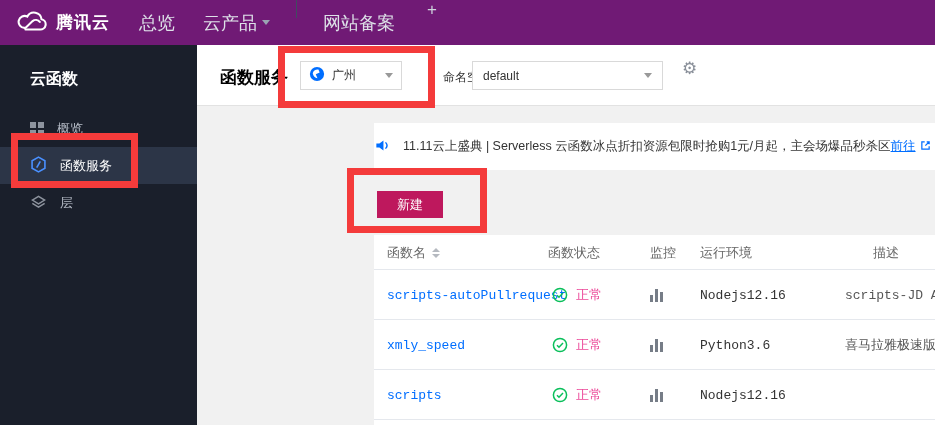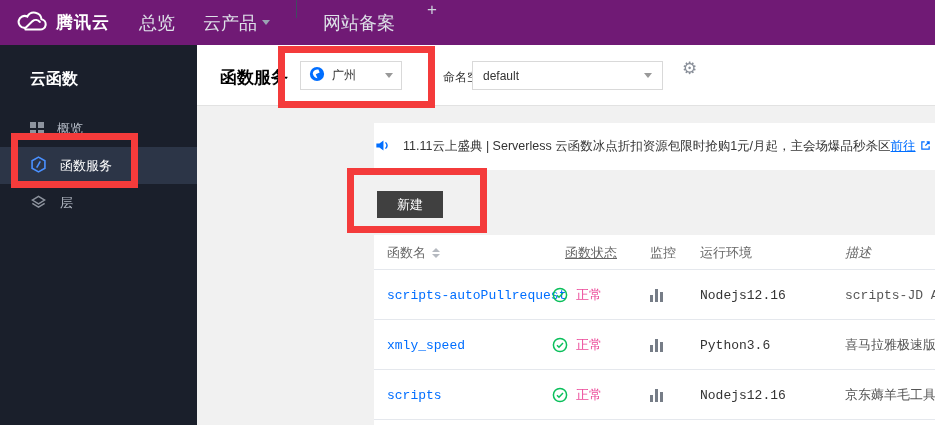--- a/index.html
+++ b/index.html
@@ -48,29 +48,29 @@
   .banner {
     position:absolute; left:374px; top:123px; width:561px; height:47px; background:#ffffff;
     display:flex; align-items:center; white-space:nowrap; overflow:hidden;
   }
   .banner-text { font-size:12.5px; color:#333; margin-left:12px; }
   .banner-link { font-size:12.5px; color:#006eff; text-decoration:underline; cursor:pointer; }
   .ext-icon { margin-left:3px; flex:none; cursor:pointer; }
   
   .create-btn {
     position:absolute; left:377px; top:191px; width:66px; height:27px;
-    background:#404040; color:#fff; border:none; font-size:13px; cursor:pointer;
+    background:#be185d; color:#fff; border:none; font-size:13px; cursor:pointer;
     font-family:inherit;
   }
   
   .table { position:absolute; left:374px; top:235px; width:561px; height:190px; background:#ffffff; }
   .thead { position:relative; height:35px; border-bottom:1px solid #e5e8ed;padding-left:12px; }
   .th { position:absolute; top:9px; font-size:13px; color:#666; white-space:nowrap; }
   .th-name { left:13px; display:flex; align-items:center; gap:6px; }
-  .th-status { left:191px;text-decoration:underline; } .th-monitor { left:276px; } .th-runtime { left:326px; } .th-desc { left:471px;font-style:italic; }
+  .th-status { left:174px; } .th-monitor { left:276px; } .th-runtime { left:326px; } .th-desc { left:499px; }
   .sort-icon { display:flex; flex-direction:column; gap:2px; cursor:pointer; }
   .sort-icon b { width:0; height:0; border-left:4px solid transparent; border-right:4px solid transparent; display:block; }
   .sort-up { border-bottom:4px solid #b5b9c0; }
   .sort-down { border-top:4px solid #b5b9c0; }
   .trow { position:relative; height:50px; border-bottom:1px solid #e5e8ed; }
   .cell { position:absolute; top:50%; transform:translateY(-50%); white-space:nowrap; font-size:13px;font-family:Liberation Mono, monospace; }
   .c-name { left:13px; color:#006eff; cursor:pointer; }
   .c-status { left:178px; display:flex; align-items:center; gap:8px; color:#ec4899; }
   .c-monitor { left:276px; display:flex; align-items:flex-end; gap:2px; height:14px; cursor:pointer; }
   .c-monitor i { width:3px; background:#767d87; display:block; }
@@ -245,20 +245,19 @@
         <path d="M5 8.2l2 2 4-4.2" fill="none" stroke="#0abf5b" stroke-width="1.5"></path>
       </svg>
       <span>正常</span>
     </span>
     <span class="cell c-monitor">
       <i style="height:7px"></i>
           <i style="height:13px"></i>
           <i style="height:10px"></i>
     </span>
     <span class="cell c-runtime">Nodejs12.16</span>
-    <span class="cell c-desc">京东薅羊毛工具</span>
   </div>
 </div>
 </div>
 
 <div class="anno anno1"></div>
 <div class="anno anno2"></div>
 <div class="anno anno3"></div>
 
 </body></html>

